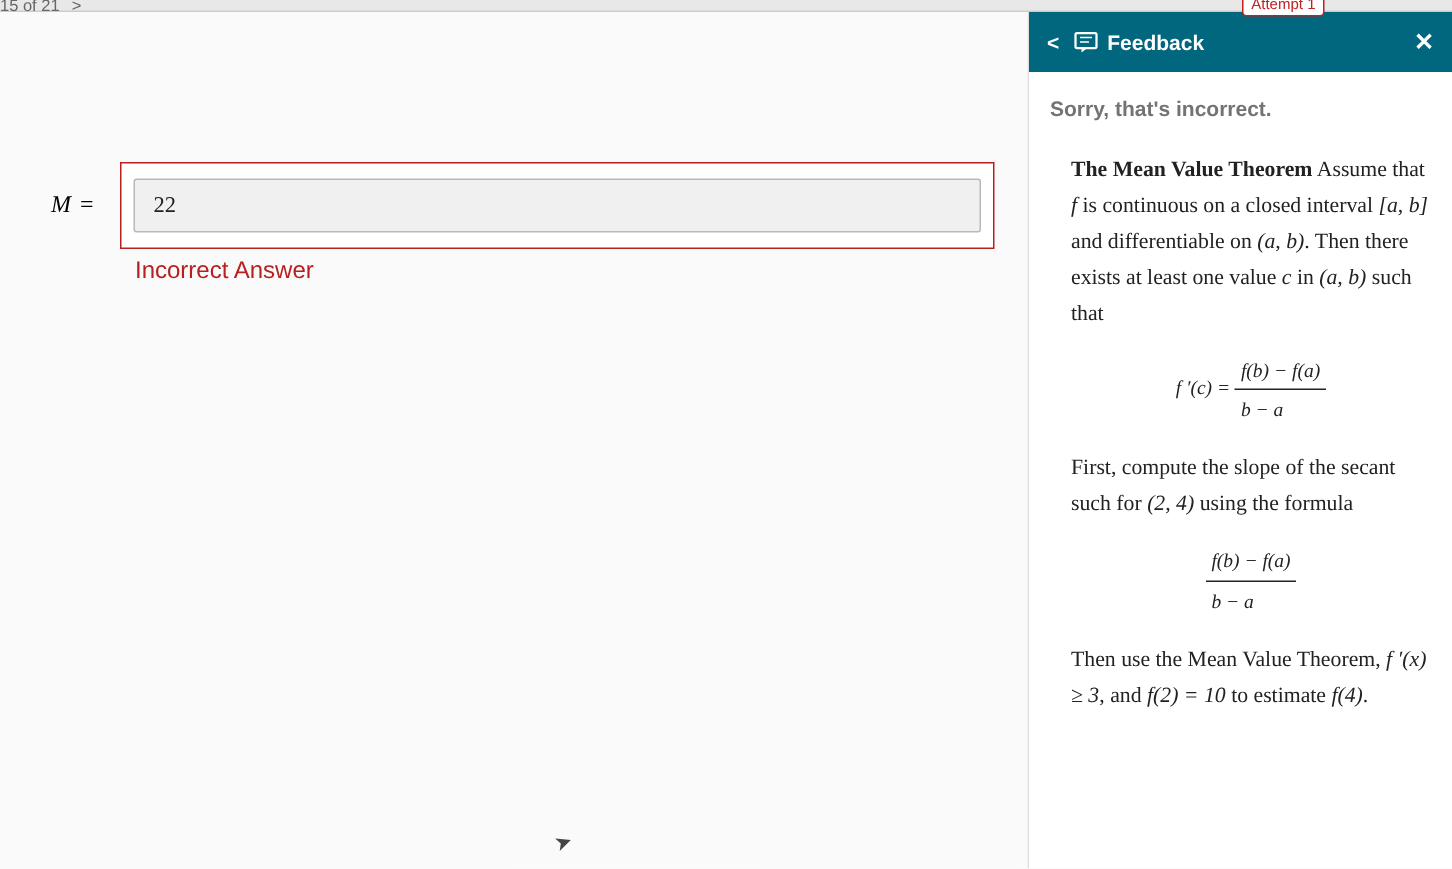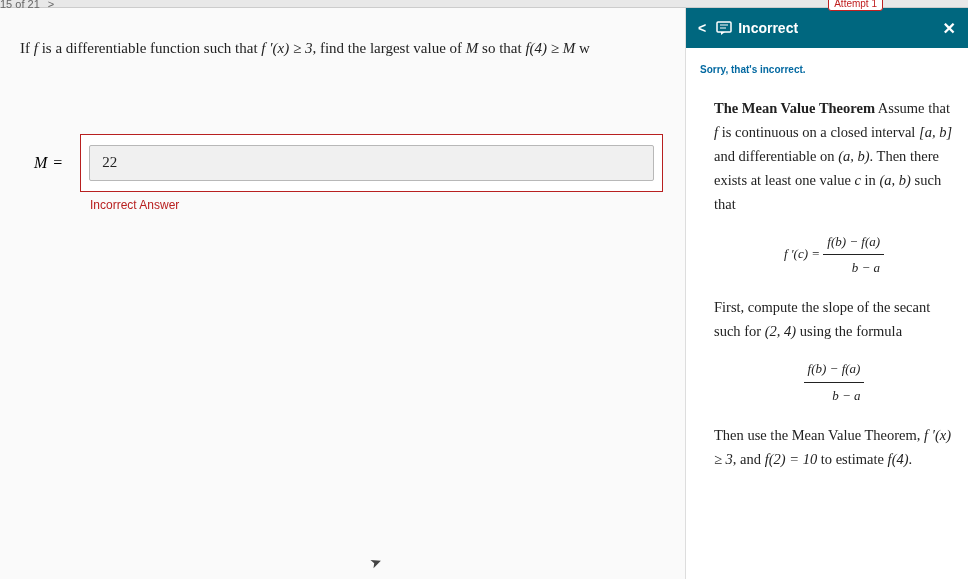--- a/index.html
+++ b/index.html
@@ -83,21 +83,21 @@
       border: 1px solid #b8b8b8;
       background: #f0f0f0;
       padding: 16px 12px;
       font-size: 15px;
       font-family: inherit;
       color: #222;
       border-radius: 2px;
     }
     .incorrect-label {
       color: #b82020;
-      font-size: 12px;
+      font-size: 16px;
       margin-top: 6px;
       font-family: Arial, sans-serif;
       margin-left: 70px;
     }
     .feedback-panel {
       width: 283px;
       background: #fff;
       border-left: 1px solid #ddd;
       display: flex;
       flex-direction: column;
@@ -131,43 +131,43 @@
     .feedback-body {
       padding: 16px 14px;
       font-family: Georgia, 'Times New Roman', serif;
       font-size: 14px;
       color: #222;
       overflow-y: auto;
     }
     .sorry-text {
       font-family: Arial, sans-serif;
       font-weight: bold;
-      font-size: 10px;
+      font-size: 14px;
       margin-bottom: 22px;
-      color: #0369a1;
+      color: #737373;
     }
     .theorem-block {
       padding-left: 14px;
       line-height: 1.65;
       font-size: 14.5px;
     }
     .theorem-block p { margin-bottom: 14px; }
     .bold { font-weight: bold; text-align: center; }
     .ital { font-style: italic; font-family: 'Times New Roman', serif; }
     .formula {
       text-align: center;
       margin: 14px 0 18px 0;
       font-family: 'Times New Roman', serif;
       font-style: italic;
       font-size: 13px;
     }
     .frac {
       display: inline-block;
       vertical-align: middle;
-      text-align: right;
+      text-align: left;
     }
     .frac .num {
       display: block;
       border-bottom: 1px solid #222;
       padding: 0 4px 2px 4px;
     }
     .frac .den {
       display: block;
       padding: 2px 4px 0 4px;
     }
@@ -186,23 +186,20 @@
 <div class="top-bar">
   <div class="top-left">
     <span>15 of 21</span>
     <span>&gt;</span>
   </div>
   <div class="attempt-badge">Attempt 1</div>
 </div>
 
 <div class="main-area">
   <div class="content">
-    <div class="question-text">
-      <span>If </span><span class="math-i">f</span><span> is a differentiable function such that </span><span class="math-i">f ′(x) ≥ 3</span><span>, find the largest value of </span><span class="math-i">M</span><span> so that </span><span class="math-i">f(4) ≥ M</span><span> w</span>
-    </div>
 
     <div class="answer-row">
       <span class="m-label">M</span>
       <span class="eq-sign">=</span>
       <div class="input-wrap">
         <input class="answer-input" type="text" value="22" style="">
       </div>
     </div>
     <div class="incorrect-label">Incorrect Answer</div>
 
@@ -213,21 +210,21 @@
     <div class="feedback-header">
       <span class="chev-left">&lt;</span>
       <span class="fb-icon">
         <svg width="16" height="14" viewBox="0 0 16 14">
             <rect x="1" y="1" width="14" height="10" rx="1" fill="none" stroke="#fff" stroke-width="1.5"></rect>
             <path d="M5 11 L5 14 L9 11" fill="#fff"></path>
             <line x1="4" y1="4" x2="12" y2="4" stroke="#fff" stroke-width="1"></line>
             <line x1="4" y1="7" x2="10" y2="7" stroke="#fff" stroke-width="1"></line>
           </svg>
       </span>
-      <span>Incorrect</span>
+      <span>Feedback</span>
       <span class="close-x">✕</span>
     </div>
     <div class="feedback-body">
       <div class="sorry-text">Sorry, that's incorrect.</div>
       <div class="theorem-block">
         <p>
           <span class="bold">The Mean Value Theorem</span><span> Assume that </span><span class="ital">f</span><span> is continuous on a closed interval </span><span class="ital">[a, b]</span><span> and differentiable on </span><span class="ital">(a, b)</span><span>. Then there exists at least one value </span><span class="ital">c</span><span> in </span><span class="ital">(a, b)</span><span> such that</span>
         </p>
         <div class="formula">
           <span>f ′(c) = </span><span class="frac"><span class="num">f(b) − f(a)</span><span class="den">b − a</span></span>

